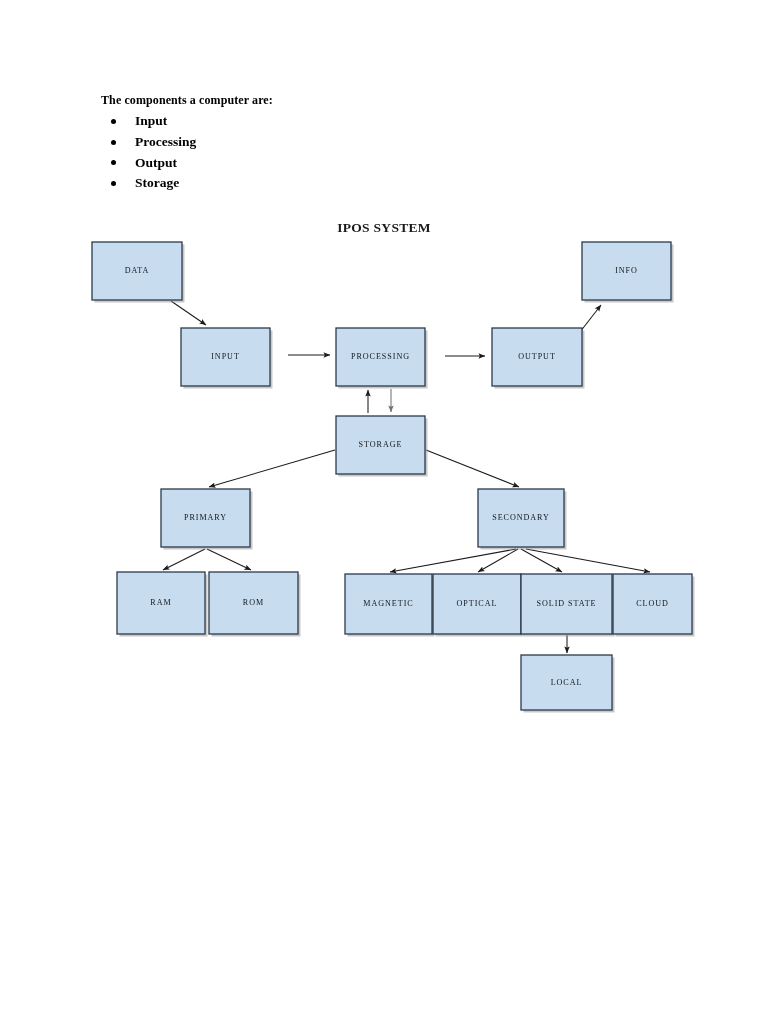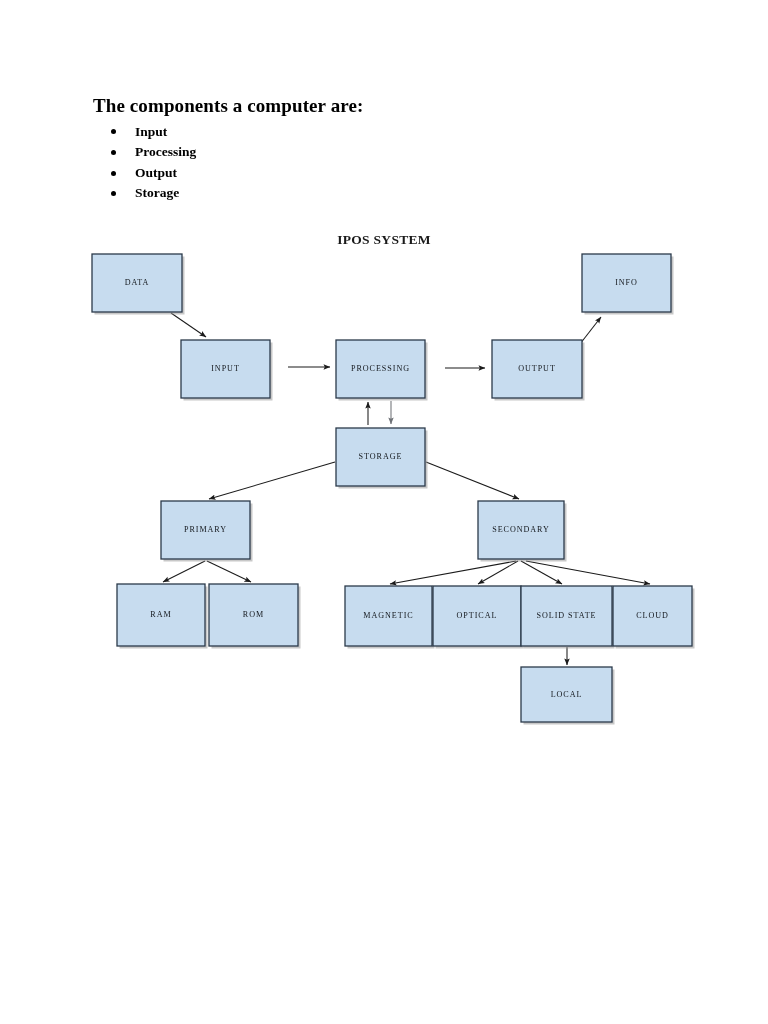--- a/index.html
+++ b/index.html
@@ -24,24 +24,24 @@
 
   
   .intro {
     position: absolute;
     left: 89px;
     top: 92px;
     width: 560px;
   }
   .intro-heading {
     font-family: "Liberation Serif", "DejaVu Serif", serif;
-    font-size: 19px;
+    font-size: 12px;
     font-weight: bold;
     line-height: 1.45;
-    margin: 0 0 2px 4px;
+    margin: 0 0 2px 12px;
     letter-spacing: 0.1px;
     color: #000;
   }
   ul.bullets {
     list-style: none;
     margin: 0;
     padding: 0;
   }
   ul.bullets li {
     position: relative;
@@ -60,21 +60,21 @@
     margin-top: -2.5px;
     border-radius: 50%;
     background: #000;
     display: block;
   }
 
   
   .diagram-wrap {
     position: absolute;
     left: 0;
-    top: 16px;
+    top: 4px;
     width: 768px;
     height: 950px;
     pointer-events: none;
     text-decoration: underline;
   }
   svg.diagram {
     display: block;
     width: 768px;
     height: 1024px;
     pointer-events: auto;

